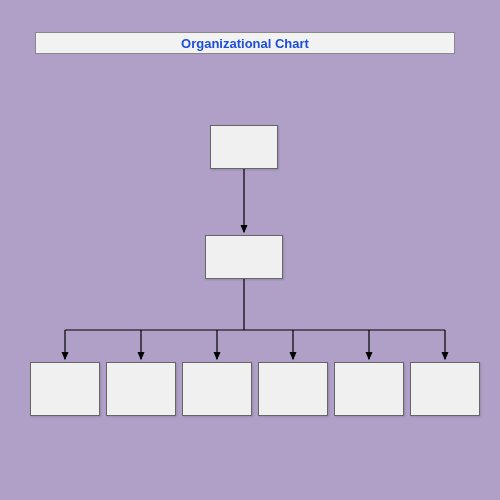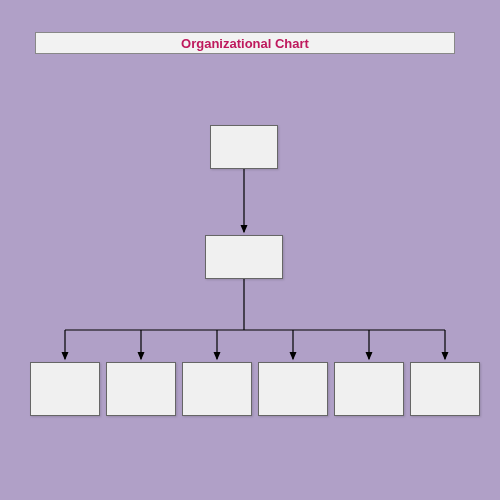--- a/index.html
+++ b/index.html
@@ -21,21 +21,21 @@
       top: 32px;
       width: 420px;
       height: 22px;
       background: #f2f2f2;
       border: 1px solid #888;
       display: flex;
       align-items: center;
       justify-content: center;
       font-size: 13px;
       font-weight: bold;
-      color: #be185d;
+      color: #1d4ed8;
     }
     .node {
       position: absolute;
       background: #f0f0f0;
       border: 1px solid #666;
       box-shadow: 1px 1px 2px rgba(0,0,0,0.15);
     }
     svg.connectors {
       position: absolute;
       top: 0;

